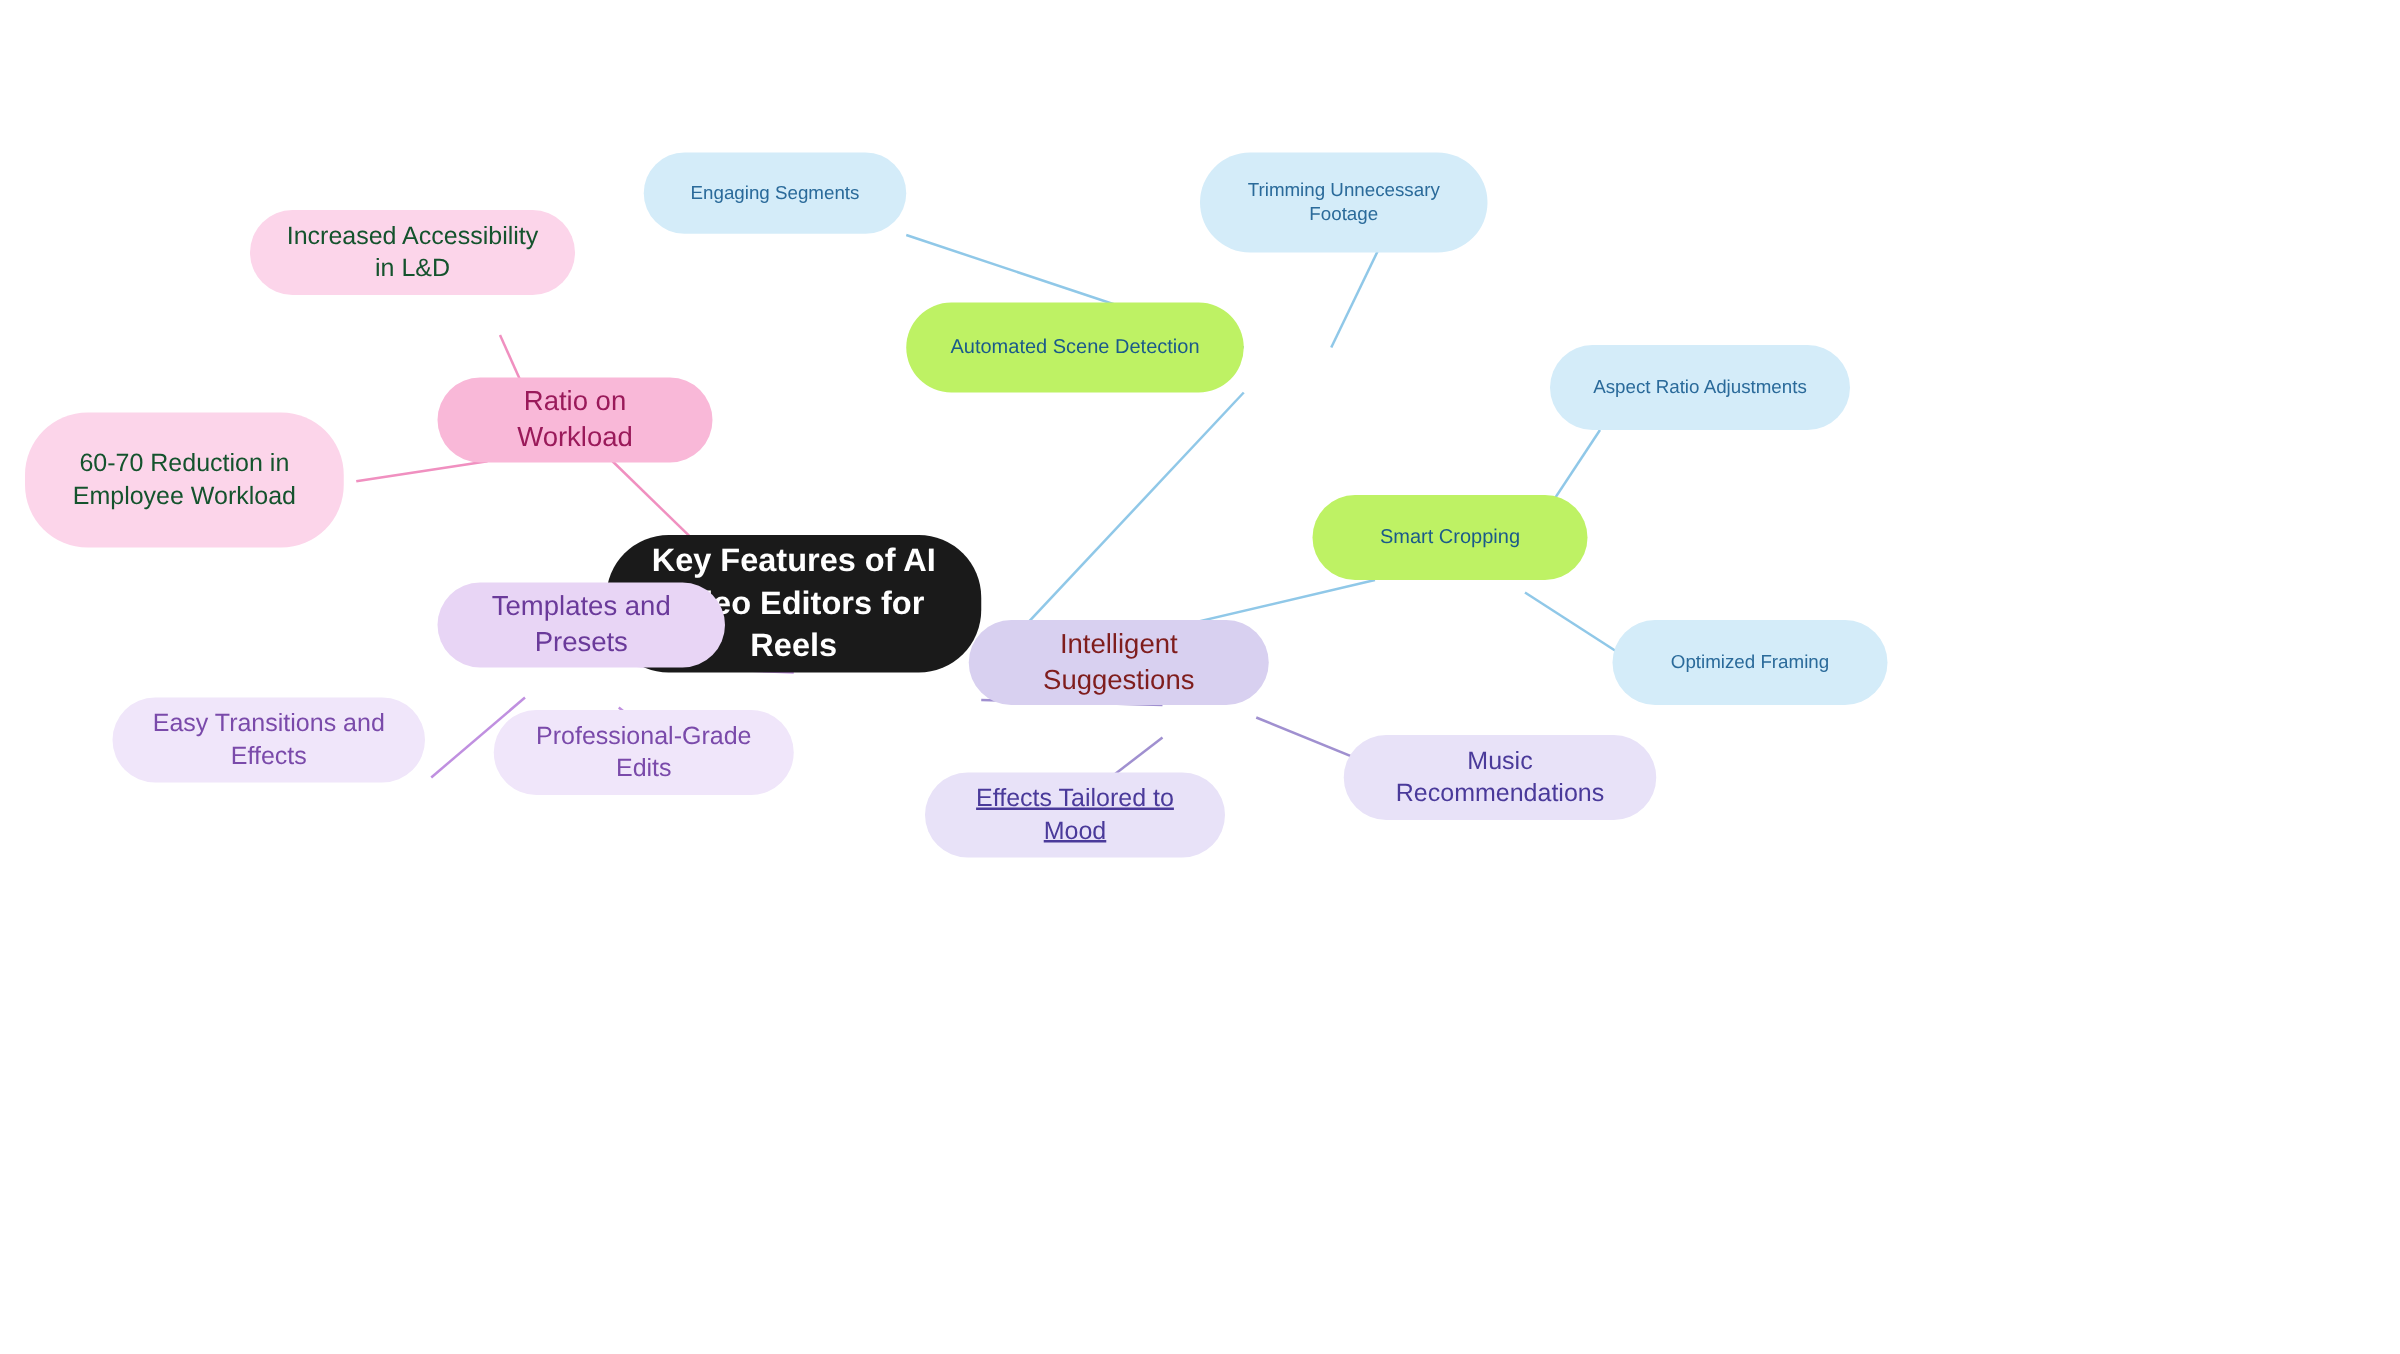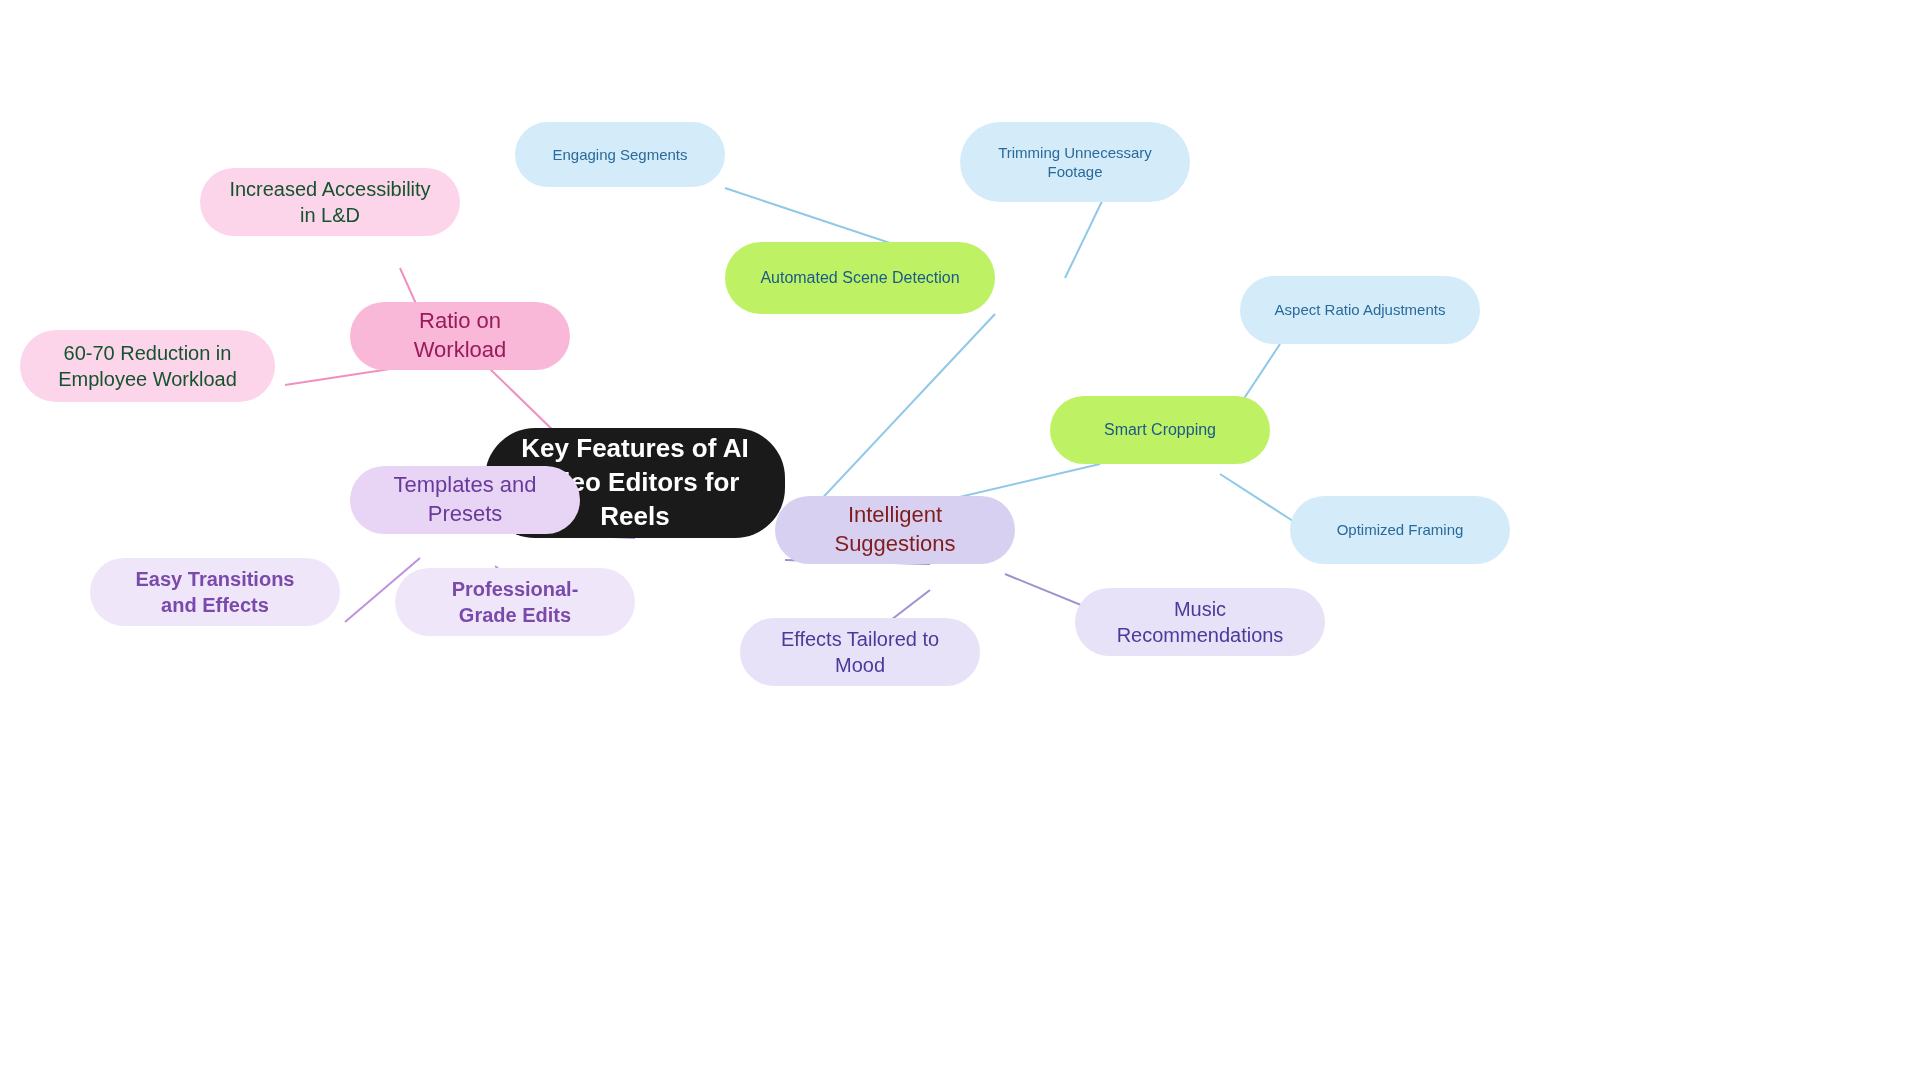--- a/index.html
+++ b/index.html
@@ -61,21 +61,21 @@
       background: #e8d5f5;
       color: #6a3a9a;
       font-size: 22px;
       font-weight: 500;
     }
 
     .node-purple-light {
       background: #f0e6fa;
       color: #7a4aaa;
       font-size: 20px;
-      font-weight: 700;
+      font-weight: 400;
     }
 
     .node-pink {
       background: #f9b8d8;
       color: #9a1a5a;
       font-size: 22px;
       font-weight: 500;
     }
 
     .node-pink-light {
@@ -146,25 +146,25 @@
 <div class="node node-blue" style="left: 1050px; top: 396px; width: 220px; height: 68px;">Smart Cropping</div>
 
 <div class="node node-blue-light" style="left: 1240px; top: 276px; width: 240px; height: 68px;">Aspect Ratio Adjustments</div>
 
 <div class="node node-blue-light" style="left: 1290px; top: 496px; width: 220px; height: 68px;">Optimized Framing</div>
 
 <div class="node node-lavender" style="left: 775px; top: 496px; width: 240px; height: 68px;">Intelligent Suggestions</div>
 
 <div class="node node-lavender-light" style="left: 1075px; top: 588px; width: 250px; height: 68px;">Music Recommendations</div>
 
-<div class="node node-lavender-light" style="left: 740px; top: 618px; width: 240px; height: 68px;">Effects Tailored to Mood</div>
+<div class="node node-lavender-light" style="left: 740px; top: 618px; width: 240px; height: 68px; text-decoration: underline;">Effects Tailored to Mood</div>
 
 <div class="node node-purple" style="left: 350px; top: 466px; width: 230px; height: 68px;">Templates and Presets</div>
 
 <div class="node node-purple-light" style="left: 90px; top: 558px; width: 250px; height: 68px;">Easy Transitions and Effects</div>
 
 <div class="node node-purple-light" style="left: 395px; top: 568px; width: 240px; height: 68px;">Professional-Grade Edits</div>
 
 <div class="node node-pink" style="left: 350px; top: 302px; width: 220px; height: 68px;">Ratio on Workload</div>
 
 <div class="node node-pink-light" style="left: 200px; top: 168px; width: 260px; height: 68px;">Increased Accessibility in L&amp;D</div>
 
-<div class="node node-pink-light" style="left: 20px; top: 330px; width: 255px; height: 72px;">60-70 Reduction in Employee Workload</div>
+<div class="node node-pink-light" style="left: 20px; top: 330px; width: 255px; height: 108px;">60-70 Reduction in Employee Workload</div>
 
 </body></html>

